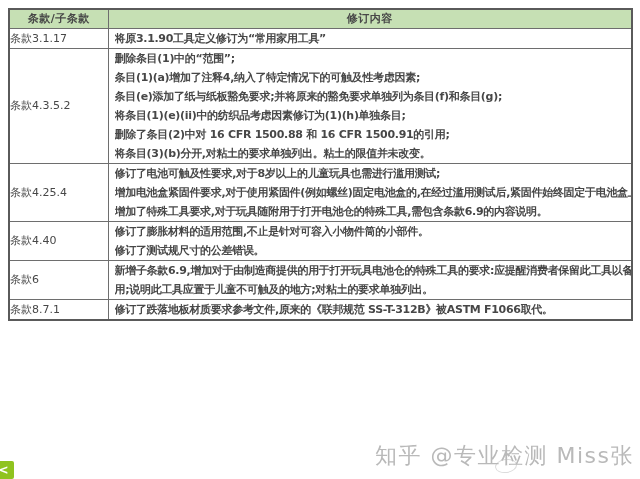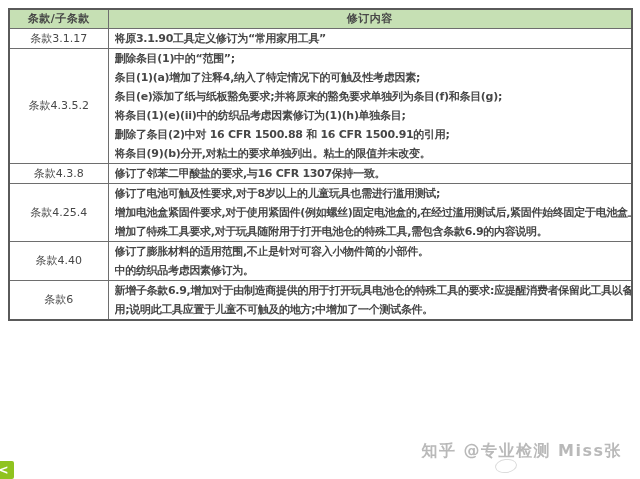--- a/index.html
+++ b/index.html
@@ -33,47 +33,46 @@
   th {
     background: #c6e0b4;
     font-weight: bold;
     text-align: center;
     height: 19px;
     line-height: 17px;
     color: #3d3d3d;
     letter-spacing: 0.5px;
   }
   td.clause-cell {
-    text-align: center;
+    text-align: left;
     white-space: nowrap;
     overflow: hidden;
     margin-left: 44px;
   }
   td.content-cell {
     padding: 0 0 0 6px;
     overflow: hidden;
   }
   .content-line {
     line-height: 19px;
     height: 19px;
     white-space: nowrap;
     letter-spacing: -0.3px;
     overflow: hidden;
     font-weight: bold;
   }
   .watermark {
     position: absolute;
     top: 441px;
-    right: 18px;
-    font-size: 16px;
+    right: 6px;
+    font-size: 22px;
     color: #b9b9b9;
     letter-spacing: 1.5px;
     white-space: nowrap;
     z-index: 3;
-    font-weight: bold;
   }
   .watermark-ghost {
     position: absolute;
     top: 454px;
     right: 12px;
     font-size: 10px;
     color: #e2e2e2;
     letter-spacing: 2px;
     white-space: nowrap;
     z-index: 2;
@@ -127,49 +126,49 @@
           </td>
         </tr>
         <tr>
           <td class="clause-cell">条款4.3.5.2</td>
           <td class="content-cell">
             <div class="content-line">删除条目(1)中的“范围”;</div>
             <div class="content-line">条目(1)(a)增加了注释4,纳入了特定情况下的可触及性考虑因素;</div>
             <div class="content-line">条目(e)添加了纸与纸板豁免要求;并将原来的豁免要求单独列为条目(f)和条目(g);</div>
             <div class="content-line">将条目(1)(e)(ii)中的纺织品考虑因素修订为(1)(h)单独条目;</div>
             <div class="content-line">删除了条目(2)中对 16 CFR 1500.88 和 16 CFR 1500.91的引用;</div>
-            <div class="content-line">将条目(9)(b)分开,对粘土的要求单独列出。粘土的限值并未改变。</div>
-          </td>
-        </tr>
-        <tr>
-          <td class="clause-cell">条款4.3.8</td>
-          <td class="content-cell">
-            <div class="content-line">修订了邻苯二甲酸盐的要求,与16 CFR 1307保持一致。</div>
+            <div class="content-line">将条目(3)(b)分开,对粘土的要求单独列出。粘土的限值并未改变。</div>
           </td>
         </tr>
         <tr>
           <td class="clause-cell">条款4.25.4</td>
           <td class="content-cell">
             <div class="content-line">修订了电池可触及性要求,对于8岁以上的儿童玩具也需进行滥用测试;</div>
             <div class="content-line">增加电池盒紧固件要求,对于使用紧固件(例如螺丝)固定电池盒的,在经过滥用测试后,紧固件始终固定于电池盒上;</div>
             <div class="content-line">增加了特殊工具要求,对于玩具随附用于打开电池仓的特殊工具,需包含条款6.9的内容说明。</div>
           </td>
         </tr>
         <tr>
           <td class="clause-cell">条款4.40</td>
           <td class="content-cell">
             <div class="content-line">修订了膨胀材料的适用范围,不止是针对可容入小物件筒的小部件。</div>
-            <div class="content-line">中的纺织品考虑因素修订为。</div>
+            <div class="content-line">修订了测试规尺寸的公差错误。</div>
           </td>
         </tr>
         <tr>
           <td class="clause-cell">条款6</td>
           <td class="content-cell">
             <div class="content-line">新增子条款6.9,增加对于由制造商提供的用于打开玩具电池仓的特殊工具的要求:应提醒消费者保留此工具以备日后使</div>
-            <div class="content-line">用;说明此工具应置于儿童不可触及的地方;中增加了一个测试条件。</div>
+            <div class="content-line">用;说明此工具应置于儿童不可触及的地方;对粘土的要求单独列出。</div>
+          </td>
+        </tr>
+        <tr>
+          <td class="clause-cell">条款8.7.1</td>
+          <td class="content-cell">
+            <div class="content-line">修订了跌落地板材质要求参考文件,原来的《联邦规范 SS-T-312B》被ASTM  F1066取代。</div>
           </td>
         </tr>
       </tbody>
   </table>
 </div>
 
 <div class="watermark-ghost">实zy0868</div>
 <div class="watermark-doodle"></div>
 <div class="watermark">知乎 @专业检测 Miss张</div>
 

